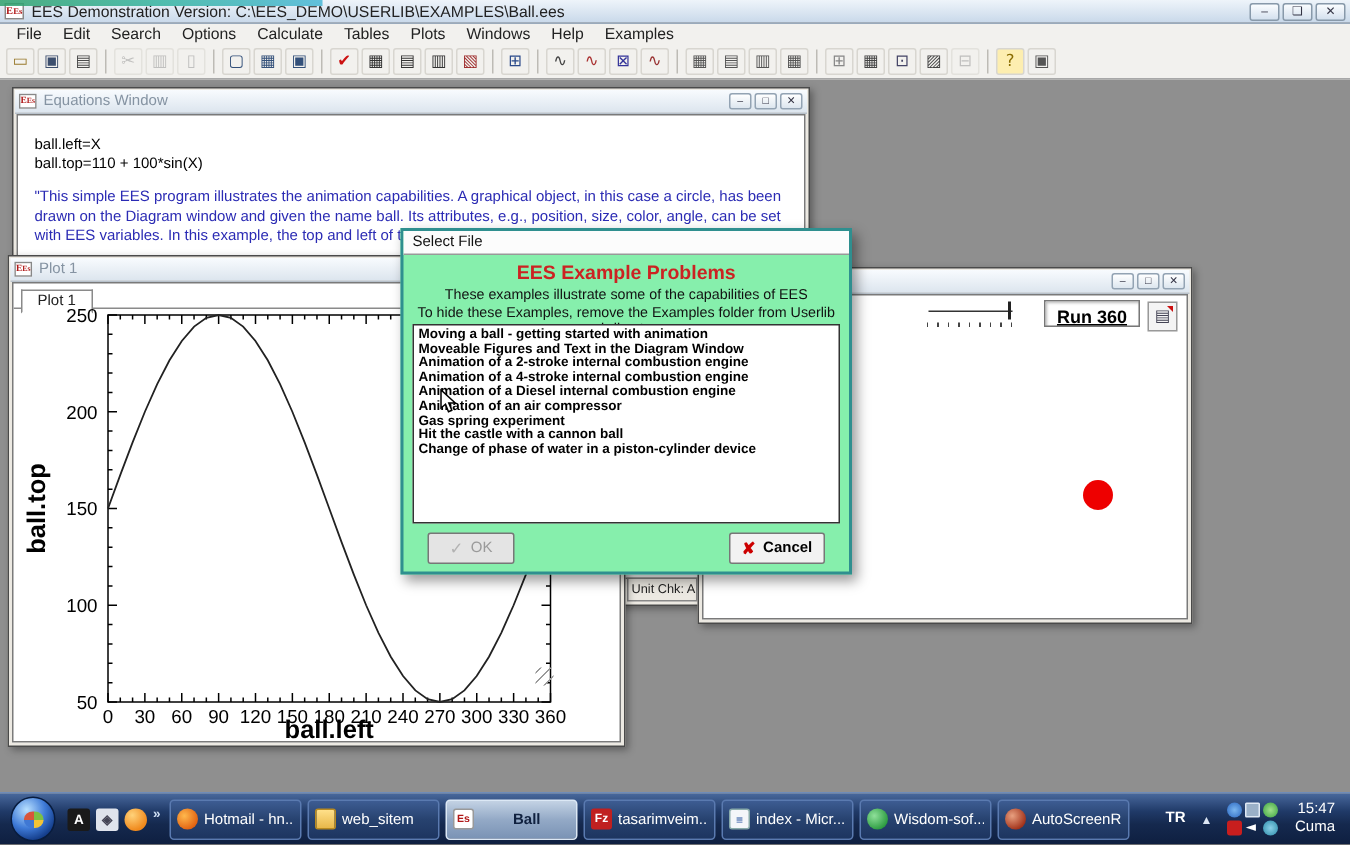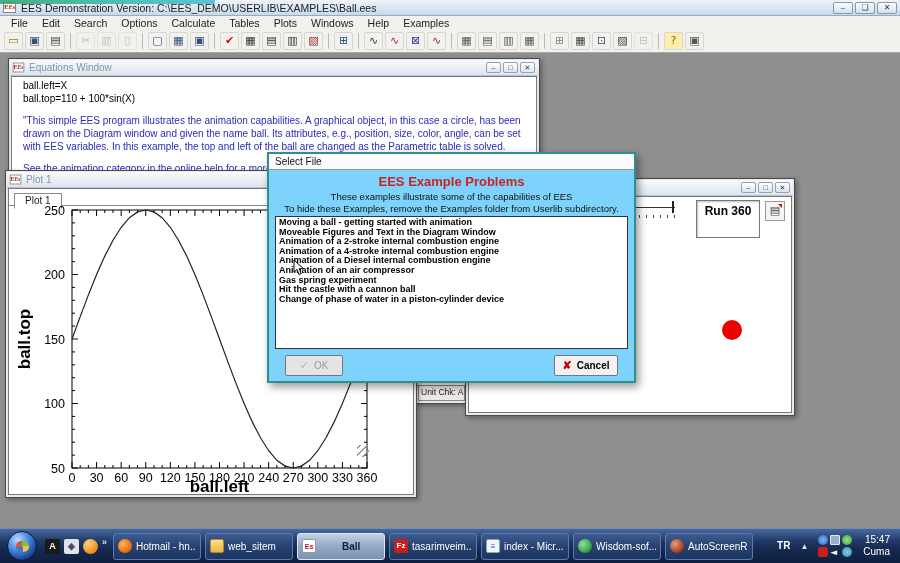--- a/index.html
+++ b/index.html
@@ -42,21 +42,21 @@
   .cwin-btns { position:absolute; right:3px; top:2px; display:flex; gap:2px; }
   .cwin-btn { width:15px; height:11px; background:linear-gradient(#fff,#dde6ef);
     border:1px solid #93a3b3; border-radius:2px; font:7px/9px "Liberation Sans",sans-serif;
     color:#334; text-align:center; }
   .cwin-client { position:absolute; left:2px; right:2px; top:17px; bottom:2px;
     background:#fff; border:1px solid #7a7a7a; overflow:hidden; }
 
   
   #eq-win { left:8px; top:58px; width:532px; height:346px; z-index:1; }
   #eq-win .cwin-client { bottom:17px; }
-  #eq-lines { padding:2px 0 0 11px; }
+  #eq-lines { padding:13px 0 0 11px; }
   #eq-lines div { font-size:10px; line-height:13px; white-space:nowrap; }
   #eq-lines .code { color:#000; }
   #eq-lines .comment { color:#2b2bb4; }
   #eq-lines .blank { height:9px; }
   .status-frag { position:absolute; left:409px; bottom:2px; width:47px; height:16px;
     background:#ece9e2; border:1px solid #888; font-size:8.5px; line-height:13px;
     color:#222; padding-left:2px; white-space:nowrap; overflow:hidden; }
 
   
   #plot-win { left:5px; top:170px; width:412px; height:328px; z-index:2; }
@@ -67,33 +67,33 @@
   #plot-svg { position:absolute; left:1px; top:19px; overflow:visible; }
   .grip { position:absolute; left:348px; top:256px; width:12px; height:12px;
     background:repeating-linear-gradient(135deg, transparent 0 2px, #9a9a9a 2px 3px, transparent 3px 5px); }
 
   
   #diag-win { left:465px; top:178px; width:330px; height:238px; z-index:3; }
   .slider-track { position:absolute; left:150px; top:10px; width:56px; border-top:1px solid #333; }
   .slider-handle { position:absolute; left:203px; top:4px; width:2px; height:12px; background:#222; }
   .slider-ticks { position:absolute; left:149px; top:18px; width:60px; height:3px;
     background:repeating-linear-gradient(90deg,#444 0 1px, transparent 1px 7px); }
-  .run-btn { position:absolute; left:227px; top:3px; width:64px; height:38px; background:#fff;
+  .run-btn { position:absolute; left:227px; top:3px; width:64px; height:18px; background:#fff;
     border:1px solid #777; box-shadow:inset 1px 1px 2px #bbb; font:bold 12px/20px "Liberation Sans",sans-serif;
-    color:#000; text-align:center; }
+    color:#000; text-align:center;text-decoration:underline; }
   .copy-btn { position:absolute; left:296px; top:4px; width:20px; height:20px; background:#f4f4f4;
     border:1px solid #999; text-align:center; font:11px/18px "DejaVu Sans",sans-serif; color:#445; }
   .copy-btn .red-mark { position:absolute; right:2px; top:2px; width:0; height:0;
     border-left:4px solid transparent; border-top:4px solid #cc1111; }
   .ball { position:absolute; left:253px; top:123px; width:20px; height:20px;
     border-radius:50%; background:#ee0000; }
 
   
-  #dialog { position:absolute; left:267px; top:152px; width:369px; height:231px; z-index:4;
-    background:#7dd3fc; border:2px solid #2f8f8f; box-shadow:3px 4px 8px rgba(0,0,0,.4); }
+  #dialog { position:absolute; left:267px; top:152px; width:301px; height:231px; z-index:4;
+    background:#86efac; border:2px solid #2f8f8f; box-shadow:3px 4px 8px rgba(0,0,0,.4); }
   .dlg-titlebar { position:absolute; left:0; top:0; right:0; height:16px; background:#fcfcfc;
     border-bottom:1px solid #999; font-size:10px; color:#111; line-height:15px; padding-left:6px; }
   .dlg-heading { position:absolute; left:0; right:0; top:21px; text-align:center;
     font:bold 13px/14px "Liberation Sans",sans-serif; color:#cc2222; }
   .dlg-sub1 { position:absolute; left:0; right:0; top:37px; text-align:center; font-size:9.5px; color:#111; }
   .dlg-sub2 { position:absolute; left:0; right:0; top:49px; text-align:center; font-size:9.5px; color:#111; }
   .dlg-list { position:absolute; left:6px; right:6px; top:62px; height:133px; background:#fff;
     border:1px solid #333; overflow:hidden; padding-top:1px; }
   .dlg-list div { font:bold 9px/9.6px "Liberation Sans",sans-serif; color:#000;
     padding-left:3px; white-space:nowrap; }

